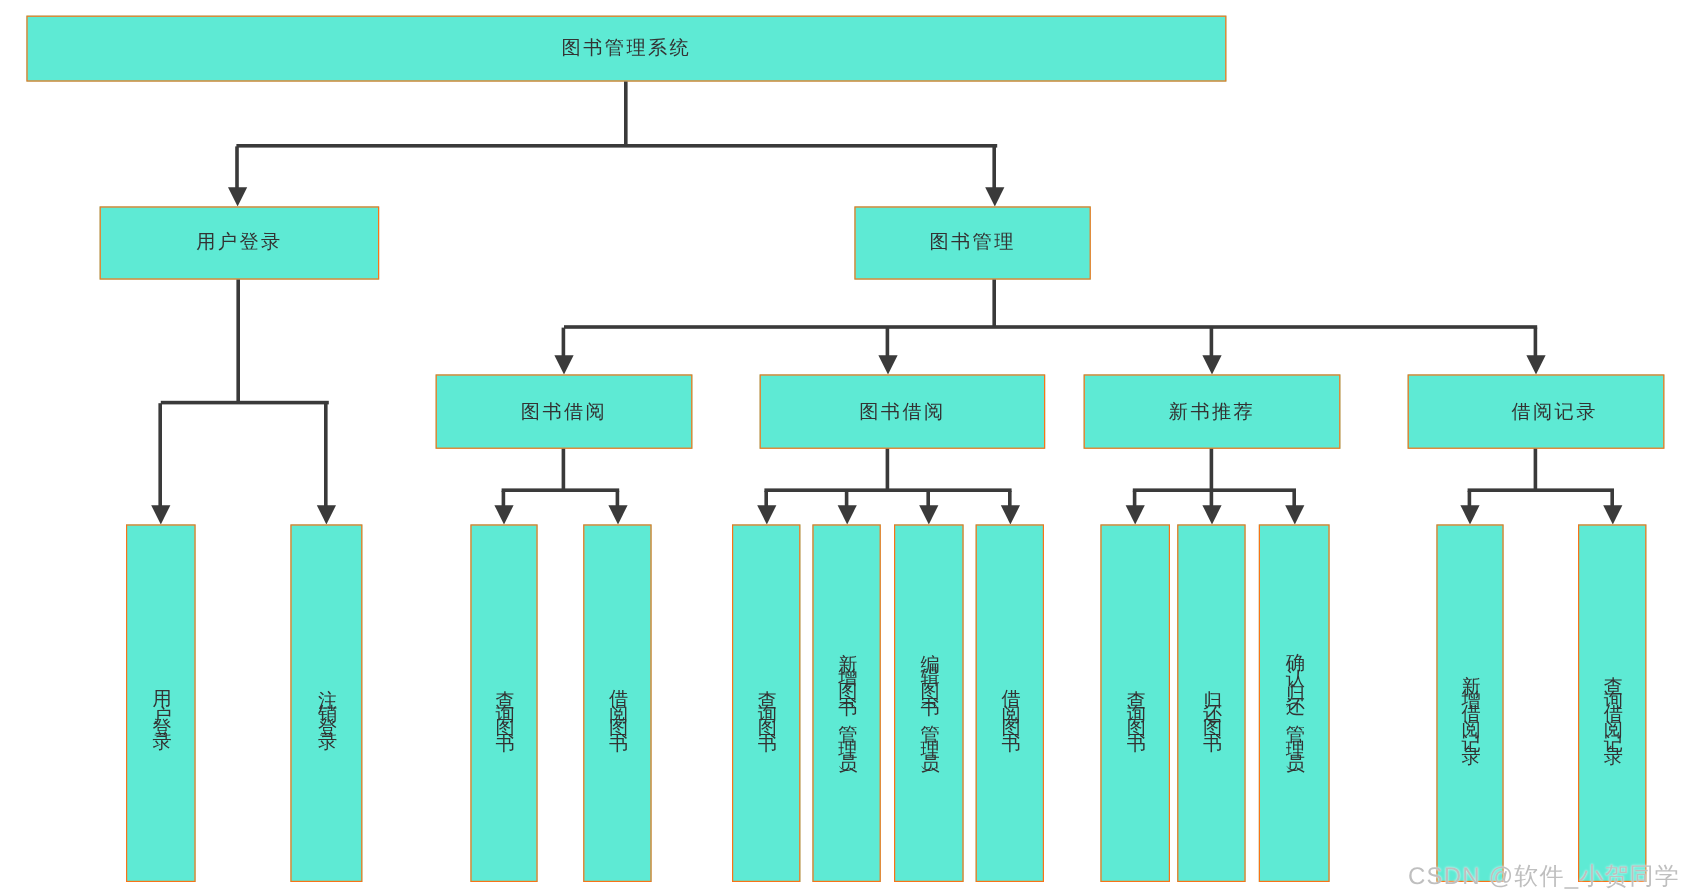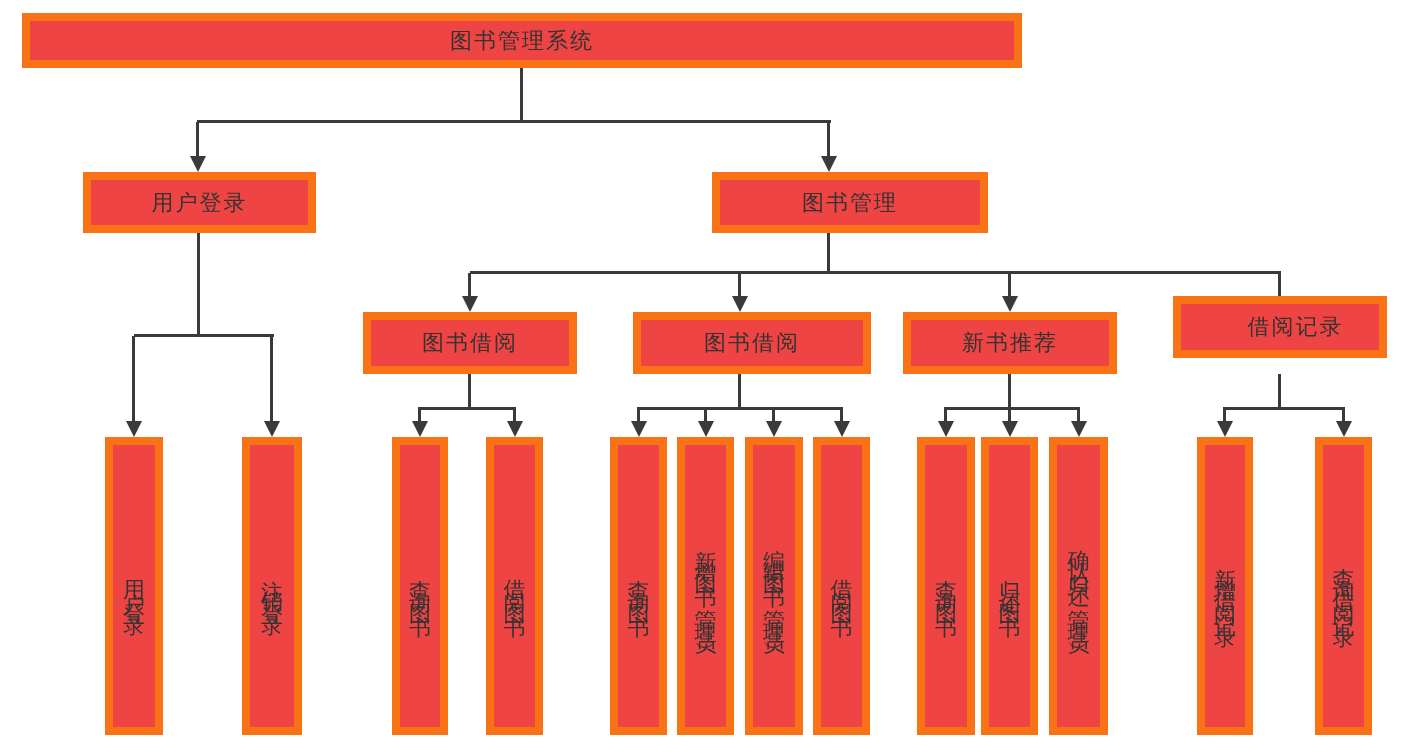--- a/index.html
+++ b/index.html
@@ -1,23 +1,23 @@
 <!DOCTYPE html>
 <html><head>
 <meta charset="utf-8">
 <style>
   html,body{margin:0;padding:0;background:#fff;}
   .canvas{
     position:relative;width:1405px;height:747px;background:#ffffff;
     font-family:"Liberation Sans","DejaVu Sans",sans-serif;overflow:hidden;
   }
   .box{
-    position:absolute;border:8px solid #f97316;background:#ef4444;
+    position:absolute;border:1px solid #f97316;background:#5eead4;
     display:flex;align-items:center;justify-content:center;
-    font-size:22px;color:#333;box-sizing:border-box;letter-spacing:2px;
+    font-size:16px;color:#333;box-sizing:border-box;letter-spacing:2px;
     text-align:center;
   }
   .vbox span{
     writing-mode:vertical-rl;text-orientation:mixed;
     letter-spacing:12px;line-height:1;display:block;
   }
   .hl{position:absolute;height:3px;background:#3a3a3a;}
   .vl{position:absolute;width:3px;background:#3a3a3a;}
   .ar{
     position:absolute;width:0;height:0;
@@ -37,21 +37,21 @@
   <div class="box" style="left:22px;top:13px;width:1000px;height:55px;">图书管理系统</div>
 
   <div class="vl" style="left:520px;top:68px;height:54px;"></div>
   <div class="hl" style="left:197px;top:120px;width:634px;"></div>
   <div class="vl" style="left:196px;top:122px;height:36px;"></div>
   <div class="ar" style="left:190px;top:156px;"></div>
   <div class="vl" style="left:827px;top:122px;height:36px;"></div>
   <div class="ar" style="left:821px;top:156px;"></div>
 
   <div class="box" style="left:83px;top:172px;width:233px;height:61px;">用户登录</div>
-  <div class="box" style="left:712px;top:172px;width:276px;height:61px;">图书管理</div>
+  <div class="box" style="left:712px;top:172px;width:197px;height:61px;">图书管理</div>
 
   <div class="vl" style="left:197px;top:233px;height:103px;"></div>
   <div class="hl" style="left:134px;top:334px;width:140px;"></div>
   <div class="vl" style="left:132px;top:336px;height:86px;"></div>
   <div class="ar" style="left:126px;top:421px;"></div>
   <div class="vl" style="left:270px;top:336px;height:86px;"></div>
   <div class="ar" style="left:264px;top:421px;"></div>
 
   <div class="vl" style="left:827px;top:233px;height:40px;"></div>
   <div class="hl" style="left:470px;top:271px;width:811px;"></div>
@@ -60,21 +60,21 @@
   <div class="vl" style="left:738px;top:273px;height:26px;"></div>
   <div class="ar" style="left:732px;top:296px;"></div>
   <div class="vl" style="left:1008px;top:273px;height:26px;"></div>
   <div class="ar" style="left:1002px;top:296px;"></div>
   <div class="vl" style="left:1278px;top:273px;height:26px;"></div>
   <div class="ar" style="left:1272px;top:296px;"></div>
 
   <div class="box" style="left:363px;top:312px;width:214px;height:62px;">图书借阅</div>
   <div class="box" style="left:633px;top:312px;width:238px;height:62px;">图书借阅</div>
   <div class="box" style="left:903px;top:312px;width:214px;height:62px;">新书推荐</div>
-  <div class="box" style="left:1173px;top:296px;width:214px;height:62px;padding-left:31px;">借阅记录</div>
+  <div class="box" style="left:1173px;top:312px;width:214px;height:62px;padding-left:31px;">借阅记录</div>
 
   <div class="vl" style="left:468px;top:374px;height:35px;"></div>
   <div class="hl" style="left:418px;top:407px;width:98px;"></div>
   <div class="vl" style="left:418px;top:409px;height:14px;"></div>
   <div class="ar" style="left:412px;top:421px;"></div>
   <div class="vl" style="left:513px;top:409px;height:14px;"></div>
   <div class="ar" style="left:507px;top:421px;"></div>
 
   <div class="vl" style="left:738px;top:374px;height:35px;"></div>
   <div class="hl" style="left:637px;top:407px;width:206px;"></div>
@@ -140,14 +140,15 @@
     <span>确认归还（管理员）</span>
   </div>
 
   <div class="box vbox" style="left:1197px;top:437px;width:56px;height:298px;">
     <span>新增借阅记录</span>
   </div>
   <div class="box vbox" style="left:1315px;top:437px;width:57px;height:298px;">
     <span>查询借阅记录</span>
   </div>
 
+  <div class="watermark">CSDN @软件_小贺同学</div>
 
 </div>
 
 </body></html>

